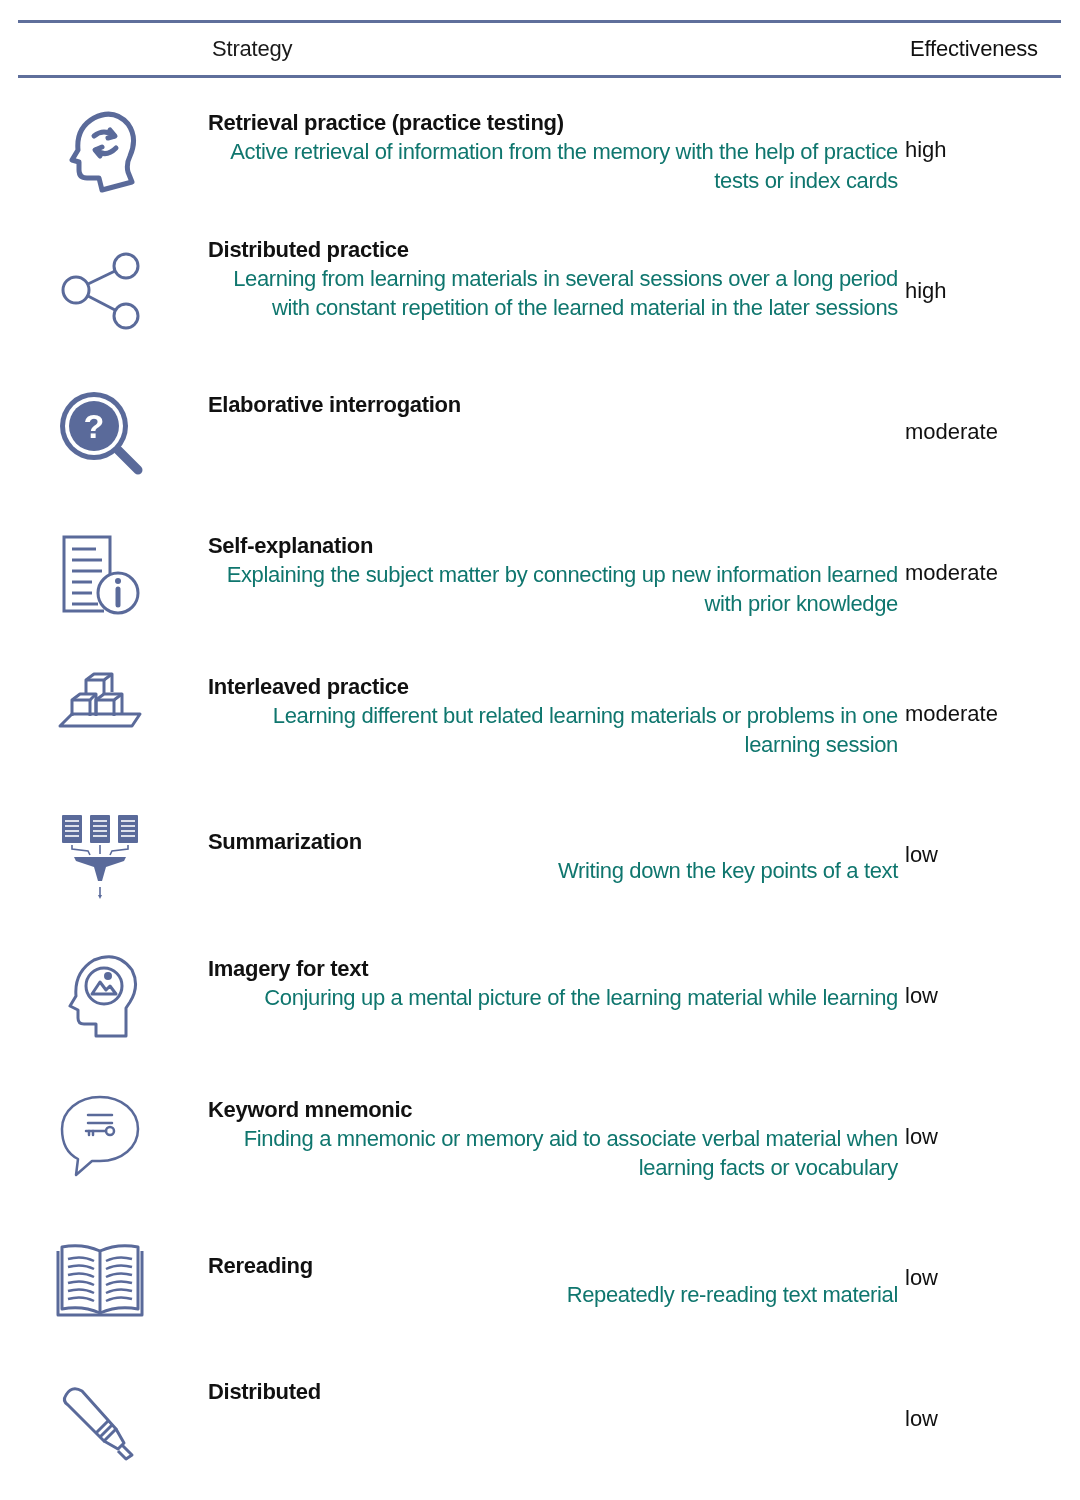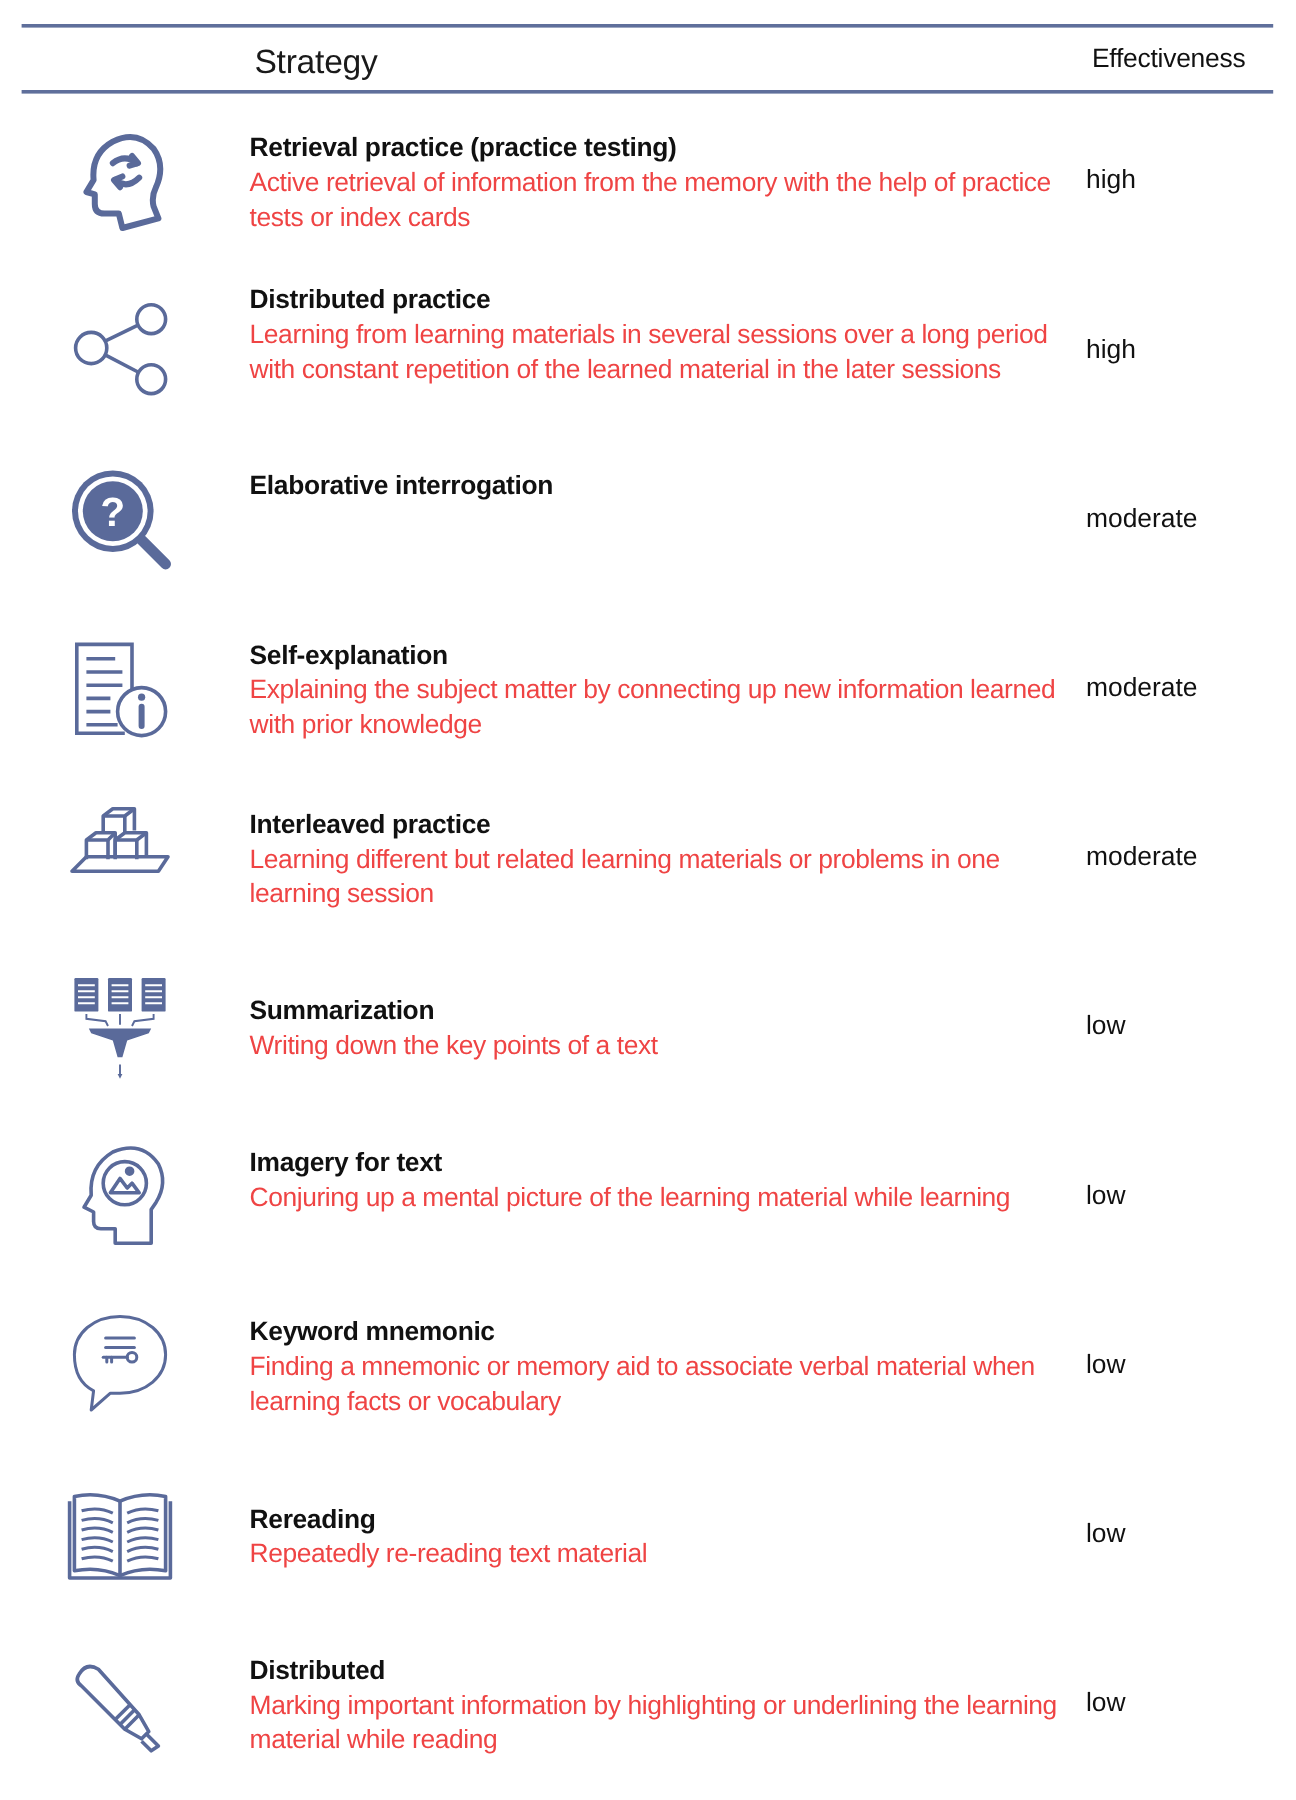--- a/index.html
+++ b/index.html
@@ -3,30 +3,30 @@
 <meta charset="utf-8">
 <style>
   html, body { margin: 0; padding: 0; background: #ffffff; }
   body {
     width: 1080px; height: 1500px; position: relative; overflow: hidden;
     font-family: "Liberation Sans", "DejaVu Sans", sans-serif; color: #111111;
   }
   .rule { position: absolute; left: 18px; width: 1043px; height: 3px; background: #5f6f9b; }
   .rule.top { top: 20px; }
   .rule.bottom { top: 75px; }
-  .th { position: absolute; top: 36px; font-size: 28px; color: #1a1a1a; letter-spacing: -0.2px; }
+  .th { position: absolute; top: 36px; font-size: 22px; color: #1a1a1a; letter-spacing: -0.2px; }
   .th.strategy { left: 212px; }
   .th.eff { left: 910px; }
 
   .row { position: absolute; left: 0; width: 1080px; }
   .icon { position: absolute; left: 52px; width: 96px; height: 96px; }
   .icon svg { width: 96px; height: 96px; display: block; }
   .text { position: absolute; left: 208px; width: 690px; }
   .title { font-size: 22px; font-weight: bold; line-height: 29px; letter-spacing: -0.3px; color: #111; }
-  .desc { font-size: 22px; line-height: 29px; letter-spacing: -0.35px; color: #ef4444; }
+  .desc { font-size: 22px; line-height: 29px; letter-spacing: -0.35px; color: #0f766e; text-align: right; }
   .eff { position: absolute; left: 905px; width: 150px; font-size: 22px; color: #111; }
 </style>
 </head>
 <body>
 
 <div>
   <div class="rule top"></div>
   <div class="th strategy">Strategy</div>
   <div class="th eff">Effectiveness</div>
   <div class="rule bottom"></div>
@@ -233,17 +233,16 @@
       <svg viewBox="0 0 96 96" fill="none" stroke="#5a6a9a" stroke-width="3" stroke-linejoin="round">
         <path d="M14 20 Q20 10 30 16 L64 54 L52 66 L16 30 Q10 26 14 20 Z"></path>
         <line x1="56" y1="46" x2="44" y2="58"></line>
           <line x1="60" y1="50" x2="48" y2="62"></line>
         <path d="M64 54 L72 68 L66 74 L52 66"></path>
         <path d="M70 70 L80 80 L74 84 L66 76"></path>
       </svg>
     </div>
     <div class="text">
       <div class="title">Distributed</div>
-      <div class="desc">Marking important information by highlighting or underlining the learning material while reading</div>
     </div>
     <div class="eff" style="top:29px">low</div>
   </div>
 </div>
 
 </body></html>

